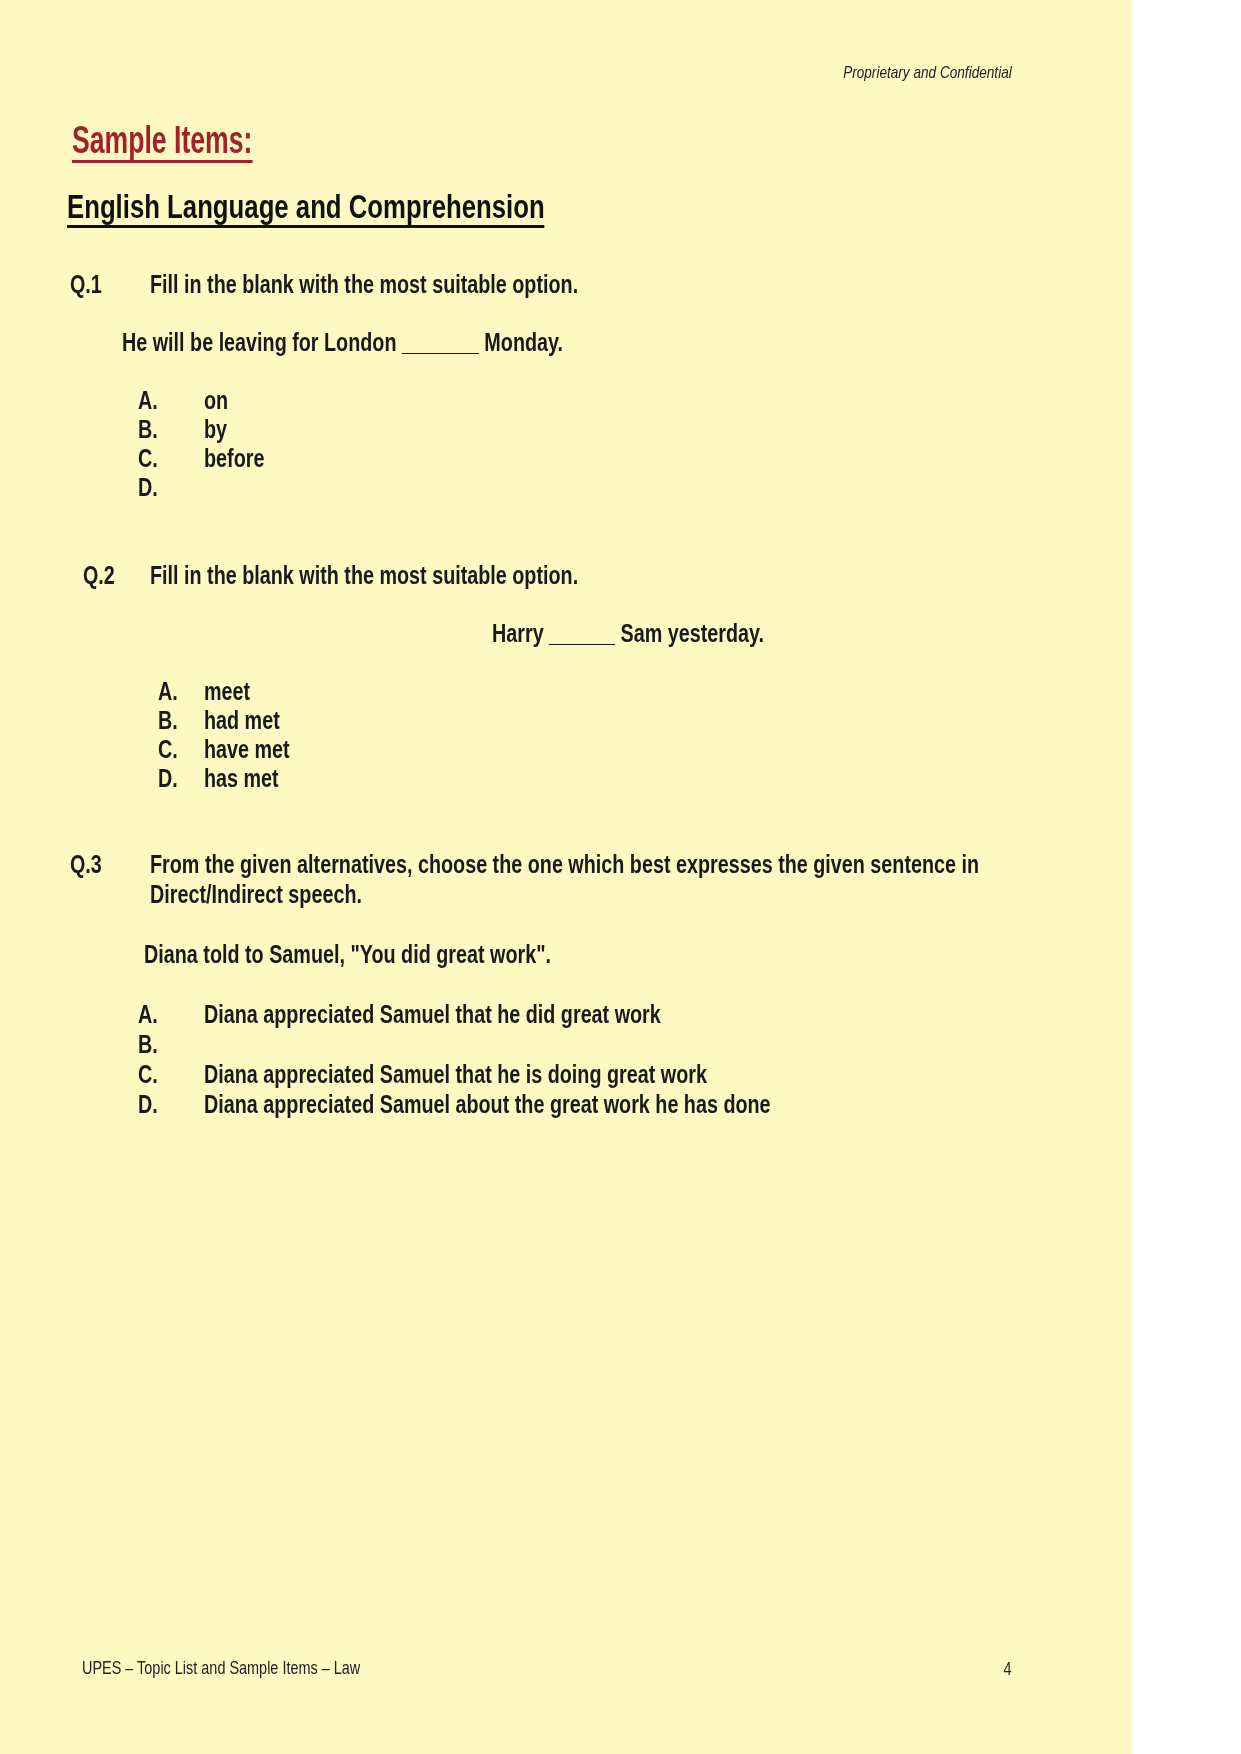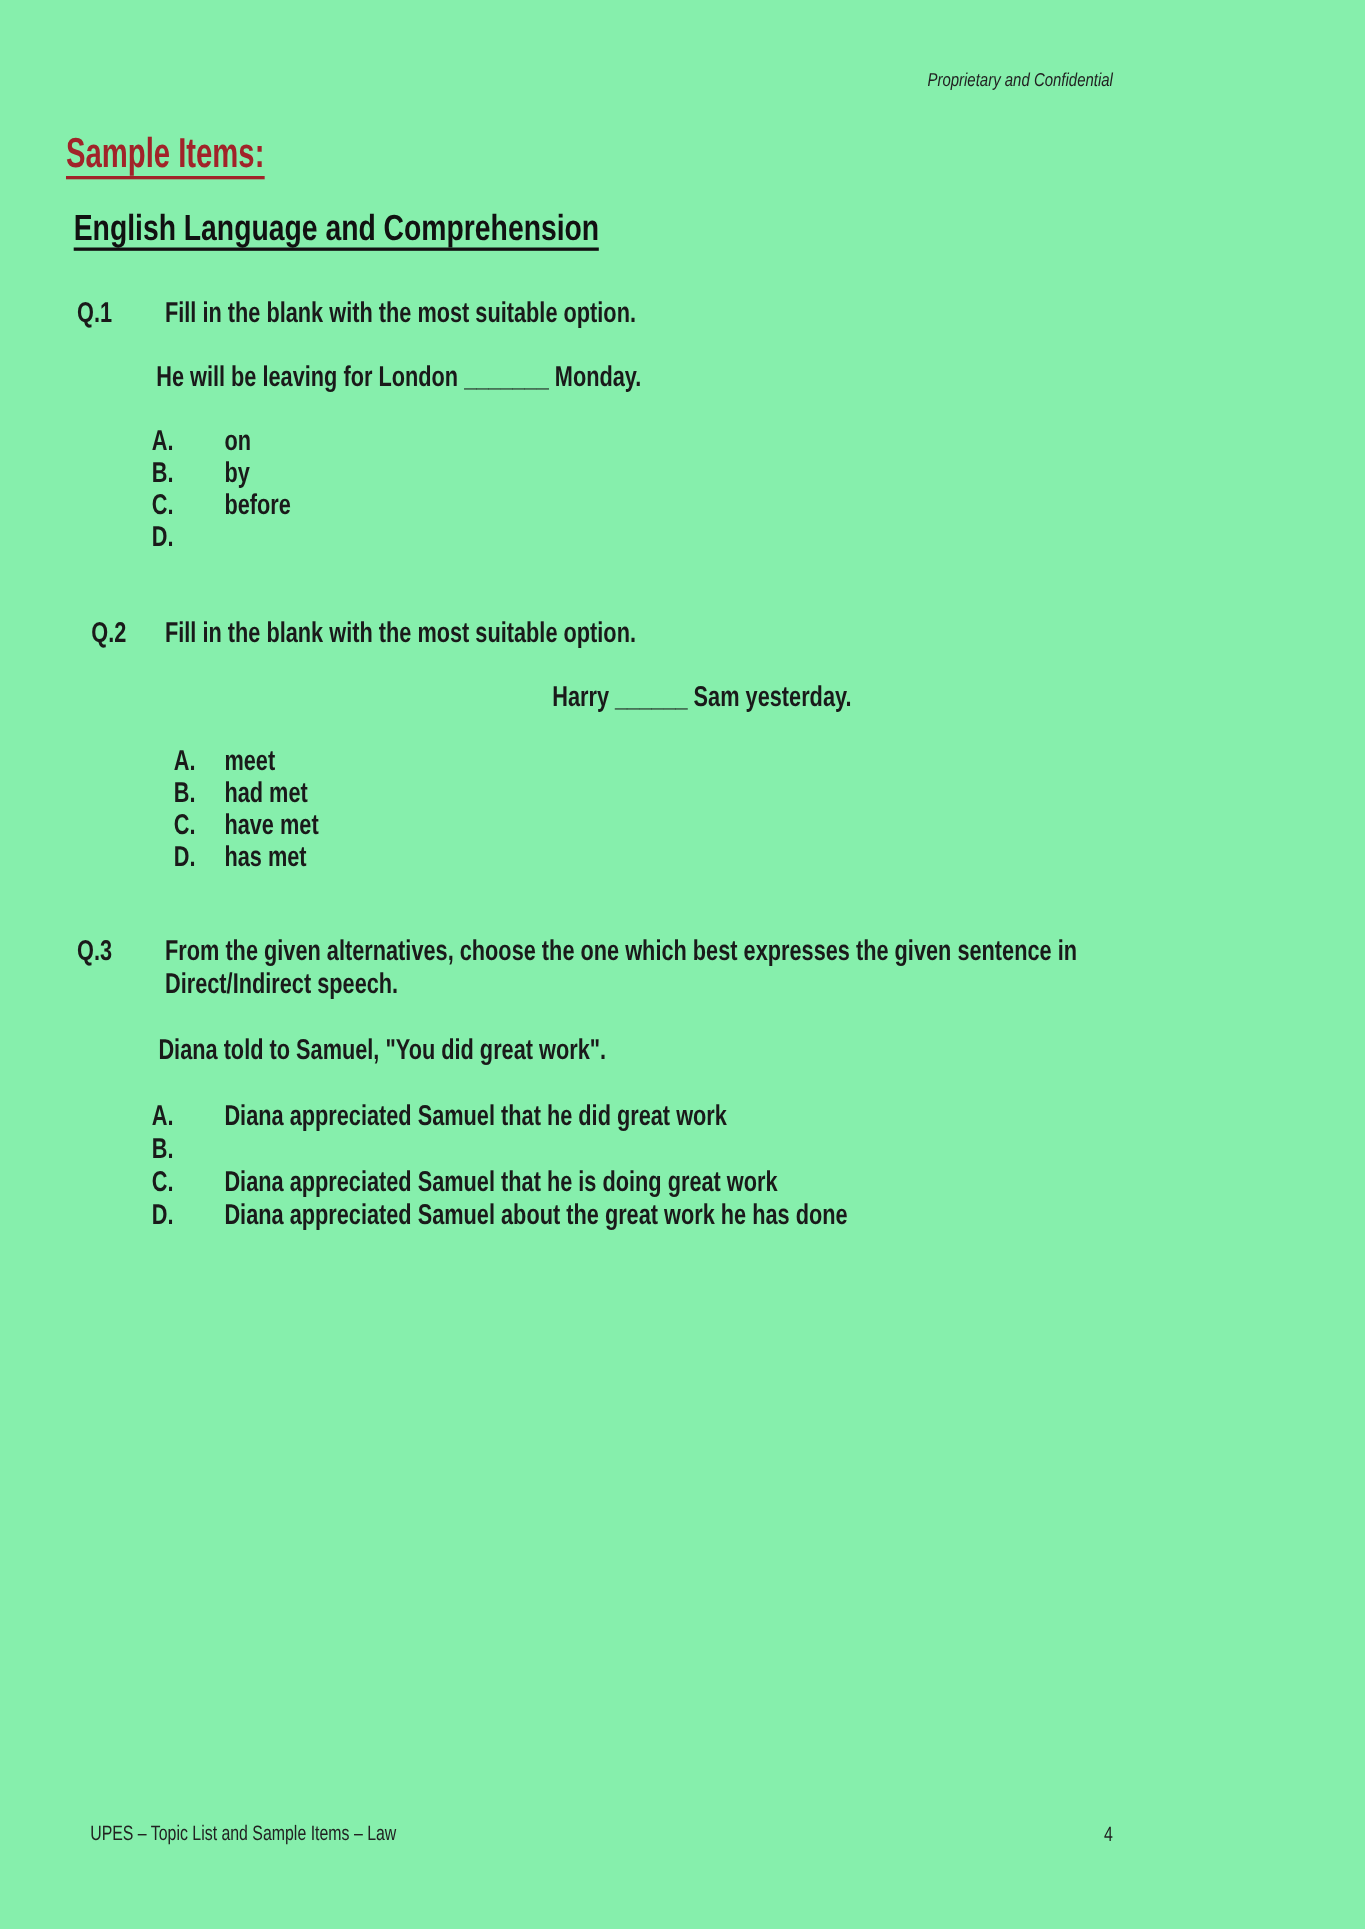--- a/index.html
+++ b/index.html
@@ -1,44 +1,44 @@
 <!DOCTYPE html>
 <html><head>
 <meta charset="utf-8">
 <style>
   html,body{margin:0;padding:0;background:#ffffff;}
   .page{
-    position:relative;width:1241px;height:1754px;background:#86efac;
+    position:relative;width:1132px;height:1754px;background:#fef9c3;
     font-family:"Liberation Sans","DejaVu Sans",sans-serif;color:#1a1a1a;
     overflow:hidden;
   }
   
   .tx{display:inline-block;white-space:pre;transform:scaleX(0.76);transform-origin:0 0;line-height:inherit;}
   .tx-r{transform-origin:100% 0;}
 
   .header-note{position:absolute;top:63px;left:0;width:1012px;text-align:right;
     font-size:17px;line-height:20px;font-style:italic;color:#222;}
   .header-note .tx{transform:scaleX(0.80);}
 
-  .title{position:absolute;top:120px;left:60px;margin:0;
+  .title{position:absolute;top:120px;left:72px;margin:0;
     font-size:38px;line-height:40px;font-weight:700;}
   .title .tx{transform:scaleX(0.70);border-bottom:3px solid currentColor;}
 
   .section{position:absolute;top:189px;left:67px;margin:0;
     font-size:33px;line-height:36px;font-weight:700;color:#111;}
   .section .tx{transform:scaleX(0.78);border-bottom:3px solid #111;}
 
   .question{position:absolute;left:70px;width:1150px;font-size:26px;line-height:29px;font-weight:bold;}
   .q1{top:270px;}
   .q2{top:561px;text-align:center;}
   .q3{top:849px;line-height:30px;}
   .qrow{display:flex;}
   .qnum{width:68px;flex:none;}
   .qprompt{flex:none;margin-left:12px;}
-  .stem{margin-left:72px;margin-top:29px;}
+  .stem{margin-left:52px;margin-top:29px;}
   .q3 .stem{margin-left:74px;margin-top:30px;}
   .opts{margin-left:68px;margin-top:29px;}
   .q3 .opts{margin-top:30px;}
   .opt{display:flex;}
   .letter{width:66px;flex:none;}
   .otext{flex:none;}
 
   .footer-text{position:absolute;left:58px;top:1656px;font-size:19px;line-height:24px;color:#222;margin-left:24px;}
   .page-num{position:absolute;top:1657px;left:0;width:1012px;text-align:right;
     font-size:19px;line-height:24px;color:#222;}

